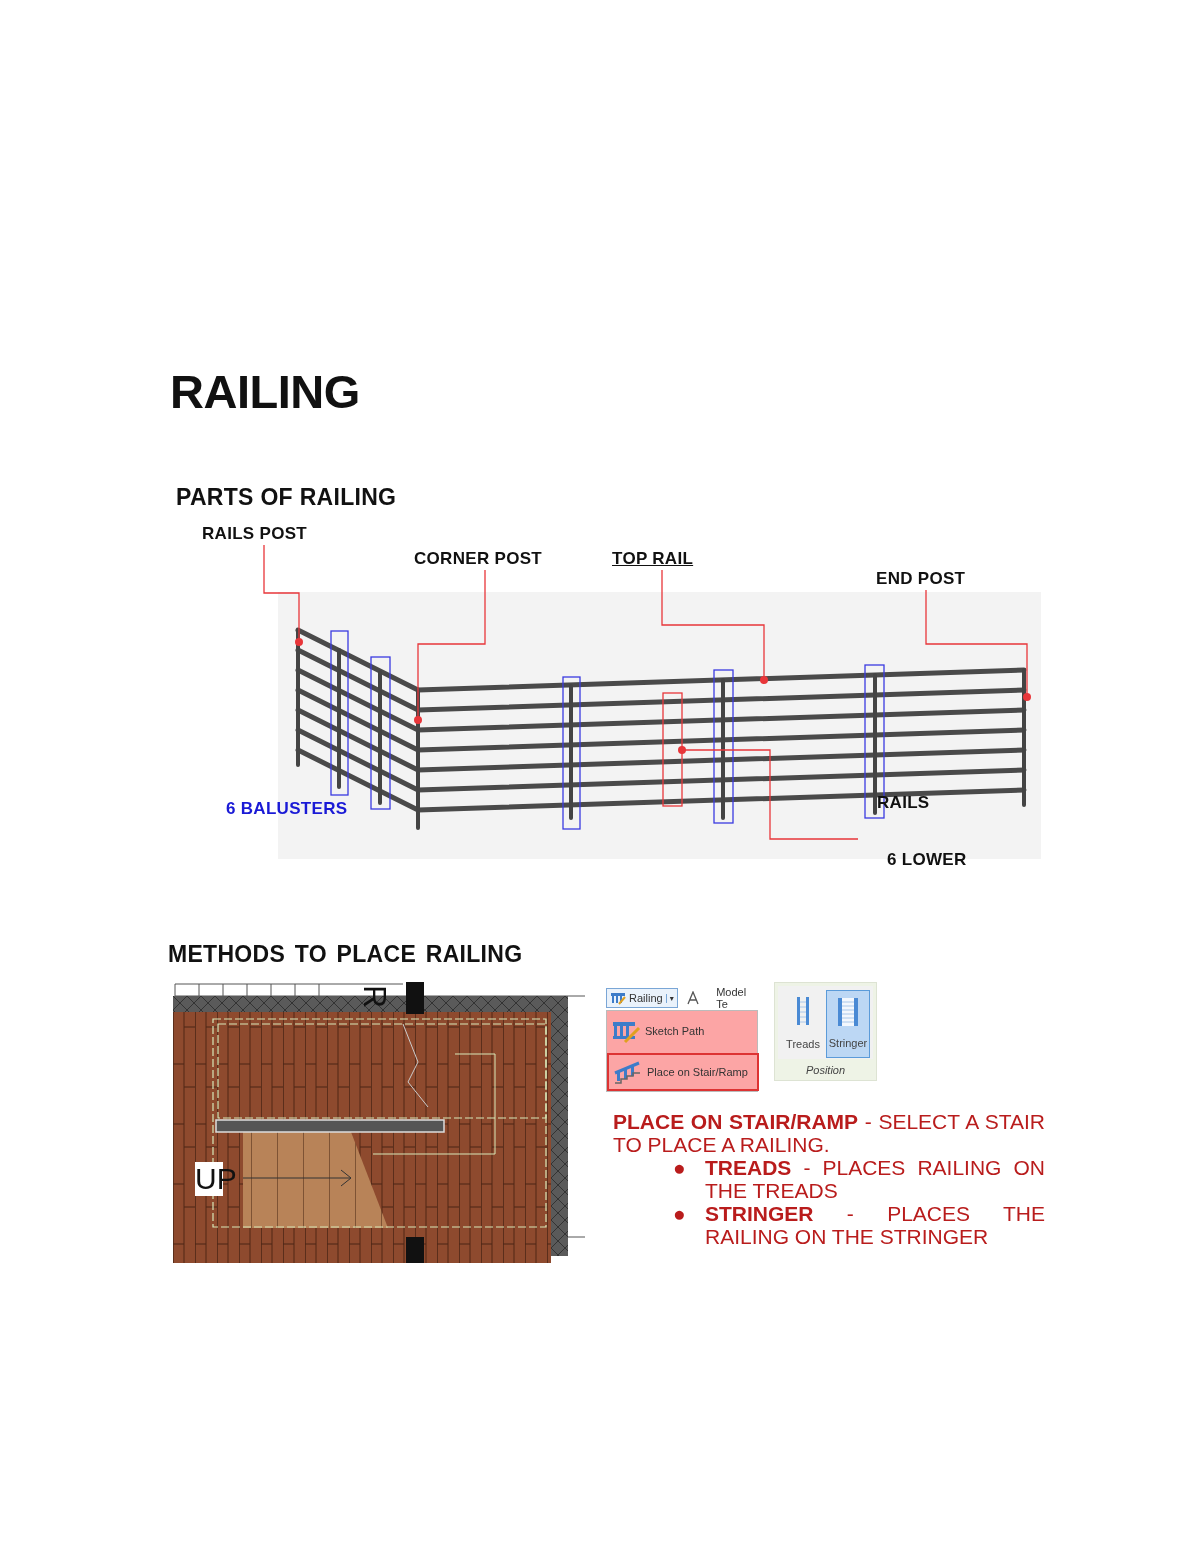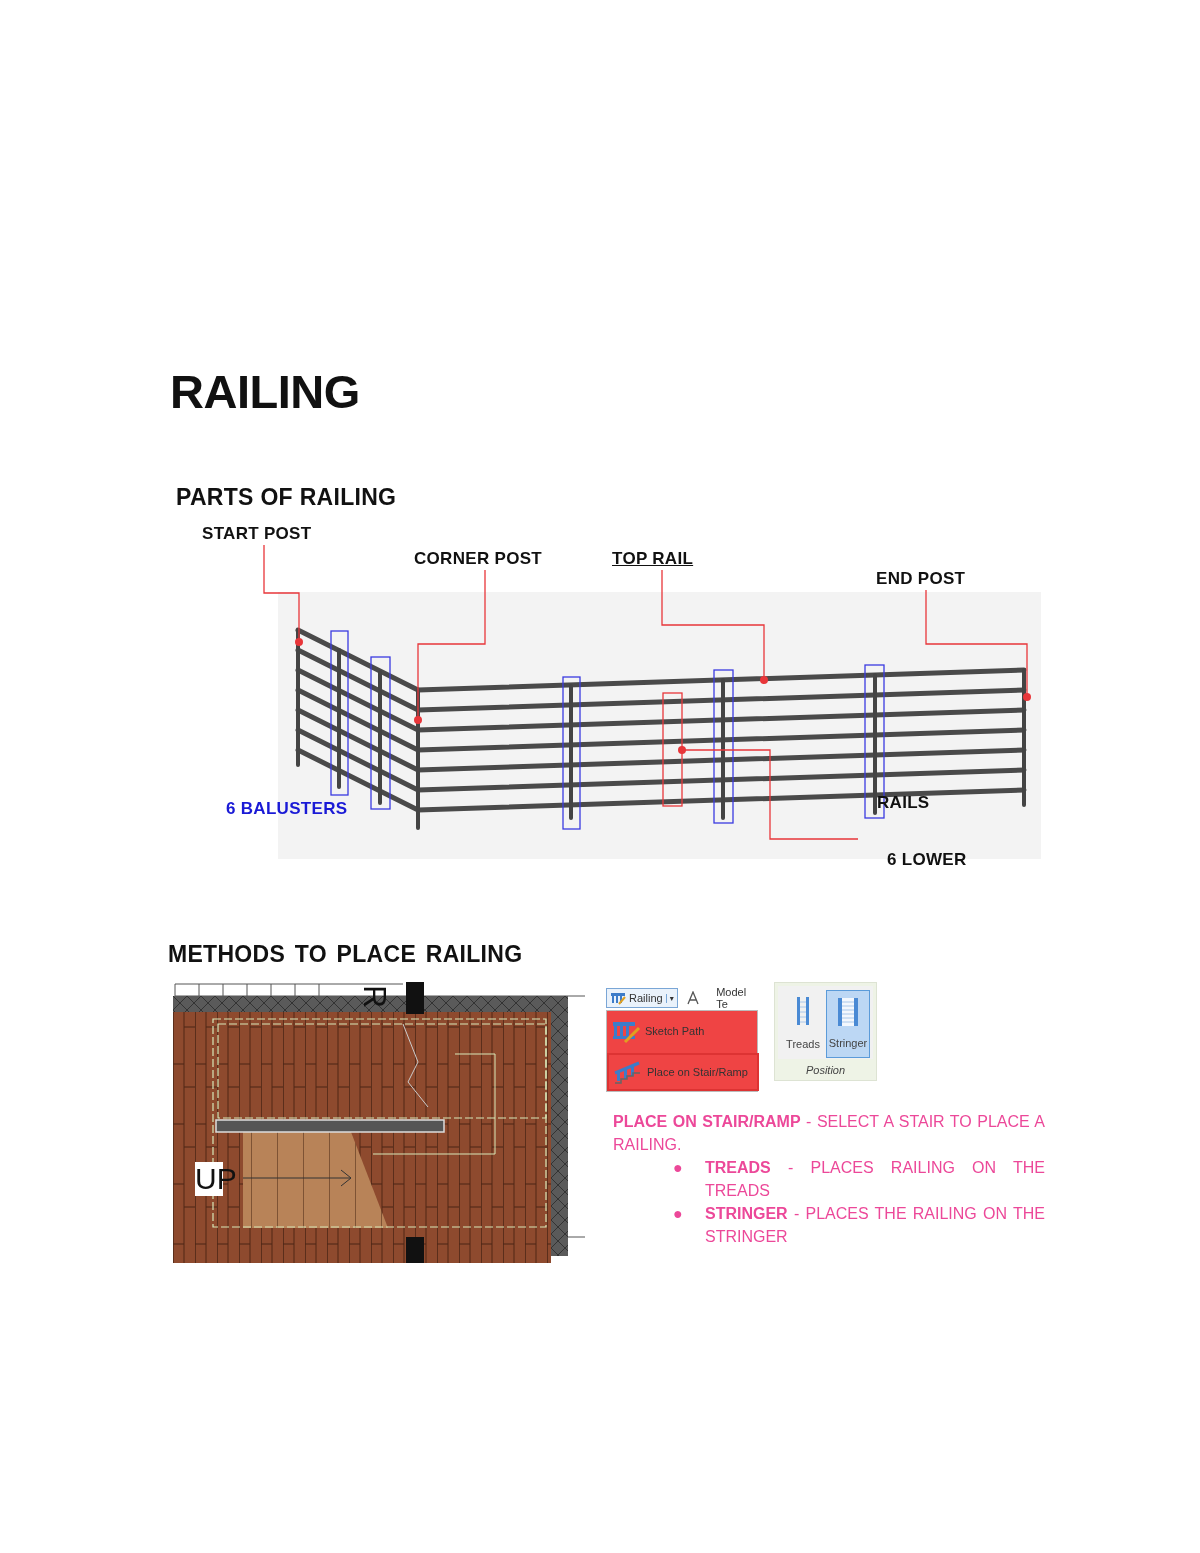--- a/index.html
+++ b/index.html
@@ -11,31 +11,31 @@
   .lbl { font-size: 17px; font-weight: bold; letter-spacing: 0.3px; white-space: nowrap; }
   .blue-lbl { color: #1a1ad6; text-align: right; }
   .diagram { left: 278px; top: 592px; width: 763px; height: 267px; background: #f3f3f3; }
   svg.overlay { position: absolute; left: 0; top: 0; }
   .plan { left: 173px; top: 982px; width: 412px; height: 281px; overflow: hidden; background: #fff; }
   .ribbon { left: 606px; top: 986px; width: 153px; height: 106px; }
   .rib-top { position: absolute; left: 0; top: 0; width: 153px; height: 24px; display: flex; align-items: center; font-size: 11px; color: #333; }
   .rib-btn { display: flex; align-items: center; border: 1px solid #7aa6d6; background: #eaf2fb; height: 20px; padding: 0 3px; box-sizing: border-box; }
   .rib-btn .caret { display: inline-block; border-left: 1px solid #7aa6d6; margin-left: 3px; padding-left: 3px; font-size: 8px; }
   .rib-model { margin-left: 8px; display: flex; align-items: center; gap: 17px; }
-  .menu { position: absolute; left: 0; top: 24px; width: 152px; height: 82px; background: #ef4444; border: 1px solid #bbb; box-sizing: border-box; }
+  .menu { position: absolute; left: 0; top: 24px; width: 152px; height: 82px; background: #fca5a5; border: 1px solid #bbb; box-sizing: border-box; }
   .menu-item { position: absolute; left: 0; width: 150px; height: 36px; display: flex; align-items: center; font-size: 11px; color: #333; }
   .menu-item.sel { border: 2px solid #d33; box-sizing: border-box; left: 0; width: 152px; }
   .menu-item .ico { width: 30px; height: 26px; margin: 0 4px 0 4px; }
   .position-panel { left: 774px; top: 982px; width: 103px; height: 99px; background: #eef3e6; border: 1px solid #dde3d3; box-sizing: border-box; }
   .pos-inner { position: absolute; left: 3px; top: 3px; width: 95px; height: 73px; background: #f1f1f1; }
   .pos-btn { position: absolute; top: 4px; height: 68px; width: 44px; font-size: 11px; color: #444; text-align: center; box-sizing: border-box; }
   .pos-btn.active { background: #bcd7f4; border: 1px solid #5b9bd9; }
   .pos-btn .lab { position: absolute; bottom: 8px; left: 0; right: 0; }
   .pos-title { position: absolute; left: 0; right: 0; bottom: 4px; text-align: center; font-size: 11px; color: #444; font-style: italic; }
-  .desc { left: 613px; top: 1110px; width: 432px; font-size: 16px; line-height: 23px; color: #ec4899; }
+  .desc { left: 613px; top: 1110px; width: 432px; font-size: 21px; line-height: 23px; color: #b91c1c; }
   .desc p { margin: 0; text-align: justify; }
   .desc ul { margin: 0; padding: 0; list-style: none; }
   .desc li { position: relative; padding-left: 92px; text-align: justify; }
   .desc li .bullet { position: absolute; left: 60px; top: 0; }
   .b { font-weight: bold; }
 </style>
 </head>
 <body>
 
 <div class="abs h1">RAILING</div>
@@ -93,21 +93,21 @@
   </g>
   <g fill="#e8363a">
     <circle cx="299" cy="642" r="4"></circle>
     <circle cx="418" cy="720" r="4"></circle>
     <circle cx="764" cy="680" r="4"></circle>
     <circle cx="1027" cy="697" r="4"></circle>
     <circle cx="682" cy="750" r="4"></circle>
   </g>
 </svg>
 
-<div class="abs lbl" style="left:202px; top:524px;">START POST</div>
+<div class="abs lbl" style="left:202px; top:524px;">RAILS POST</div>
 <div class="abs lbl" style="left:414px; top:549px;">CORNER POST</div>
 <div class="abs lbl" style="left:612px; top:549px;text-decoration:underline;">TOP RAIL</div>
 <div class="abs lbl" style="left:876px; top:569px;">END POST</div>
 <div class="abs lbl blue-lbl" style="left:226px; top:799px;">6 BALUSTERS</div>
 <div class="abs lbl" style="left:887px; top:818px;margin-top:32px;">6 LOWER</div>
 <div class="abs lbl" style="left:877px; top:793px;">RAILS</div>
 
 <div class="abs h2" style="left:168px; top:941px; word-spacing:3px;">METHODS TO PLACE RAILING</div>
 
 <div class="abs plan">

